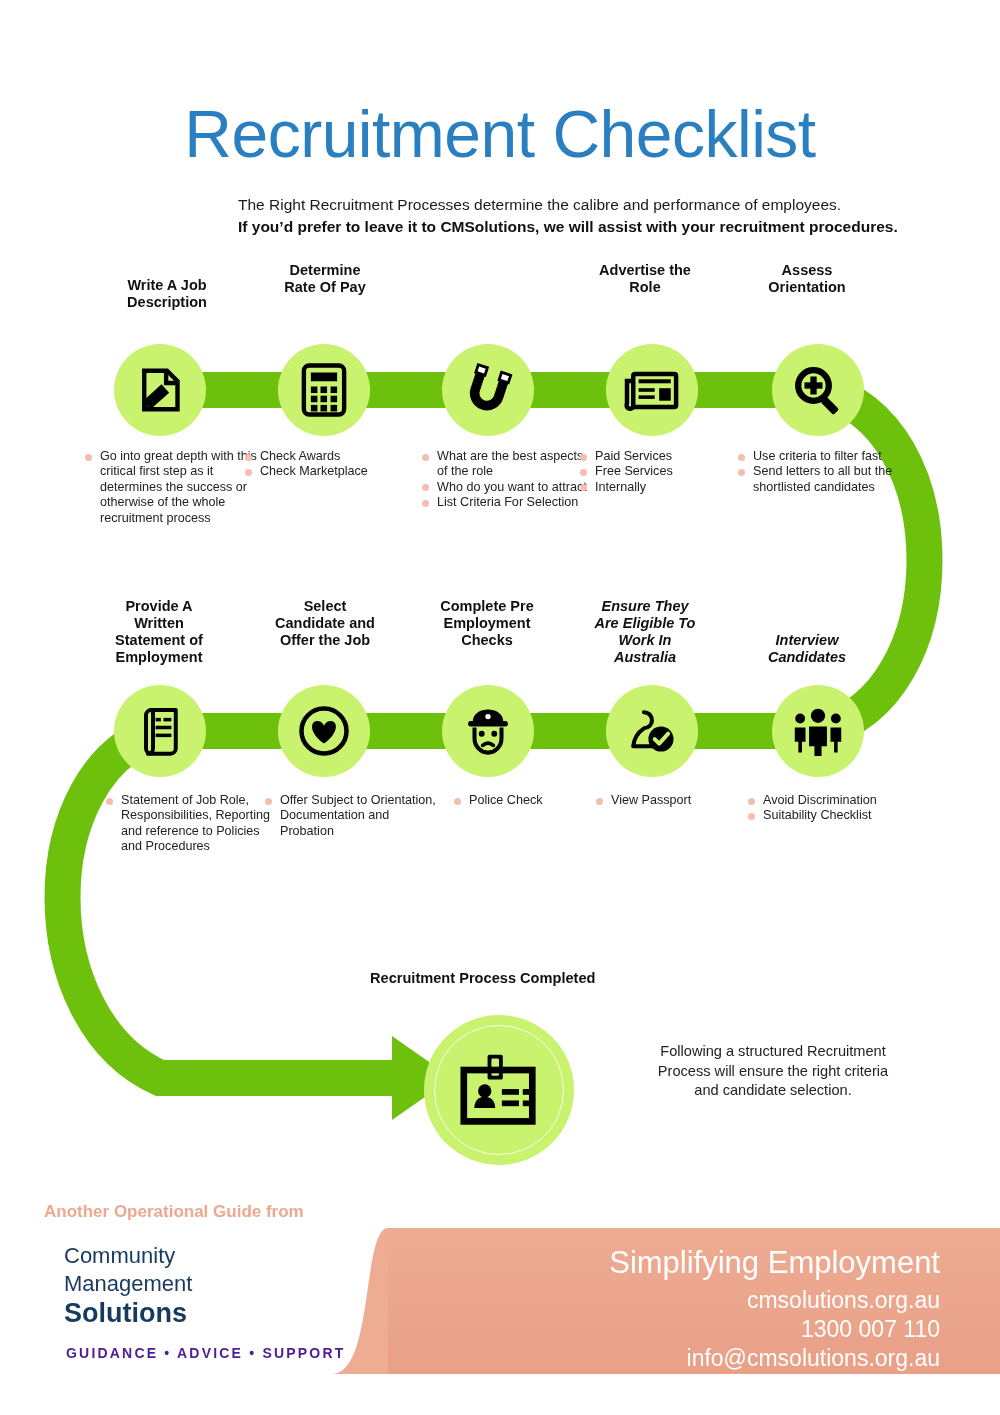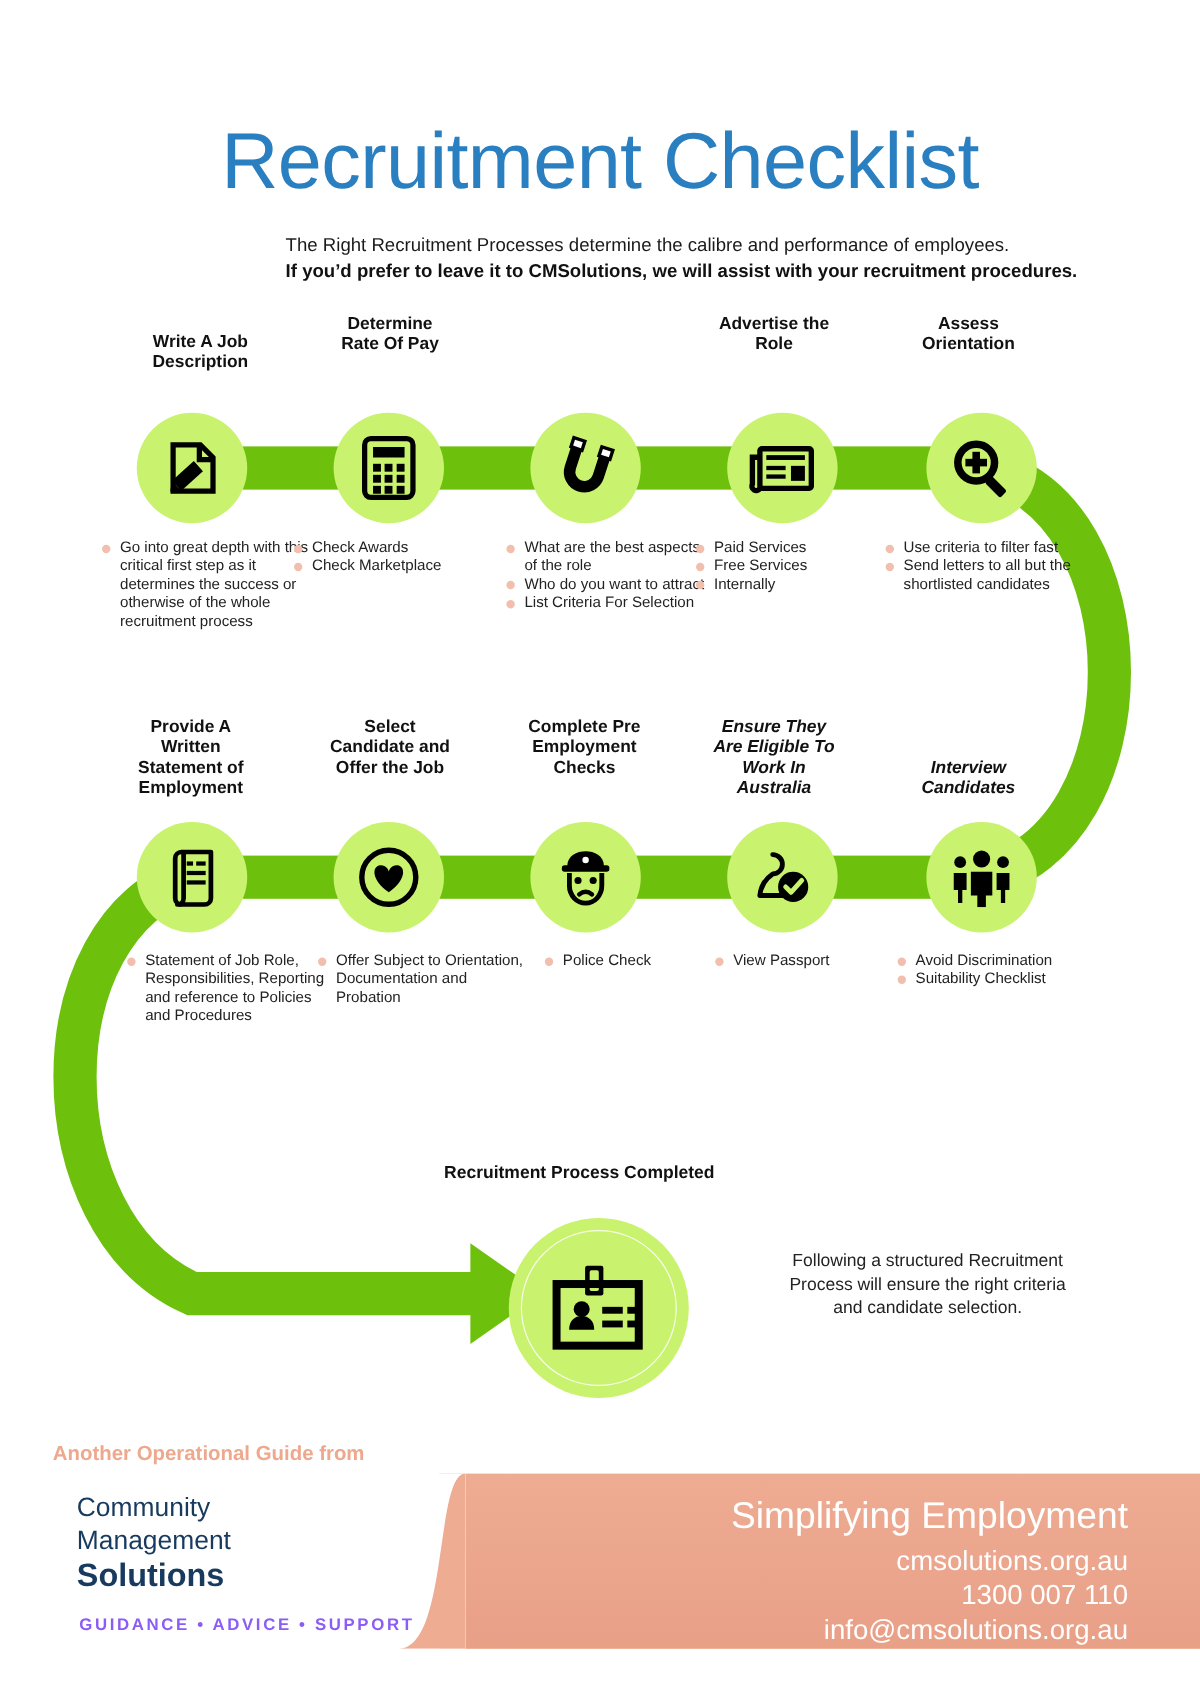--- a/index.html
+++ b/index.html
@@ -80,21 +80,21 @@
     position:absolute; left:44px; top:1202px;
     font-size:17px; color:#eda88d; font-weight:700;
   }
   .logo-wrap { position:absolute; left:64px; top:1240px; display:flex; align-items:center; gap:12px; }
   .logo-mark { width:92px; height:92px; position:relative; }
   .logo-text { padding-top:2px; }
   .logo-l1, .logo-l2 { font-size:22px; line-height:28px; color:#173a5e; font-weight:400; }
   .logo-l3 { font-size:27px; line-height:30px; color:#173a5e; font-weight:700; }
   .logo-tag {
     position:absolute; left:66px; top:1345px;
-    font-size:14px; letter-spacing:2.2px; font-weight:700; color:#8b5cf6;
+    font-size:14px; letter-spacing:2.2px; font-weight:700; color:#4c1d95;
   }
 
   .peach-panel {
     position:absolute; left:366px; top:1228px; width:634px; height:146px;
     background:linear-gradient(180deg,#eeac93 0%, #e8a087 100%);
   }
   .peach-notch {
     position:absolute; left:318px; top:1228px; width:70px; height:146px;
     background:#ffffff;
   }

